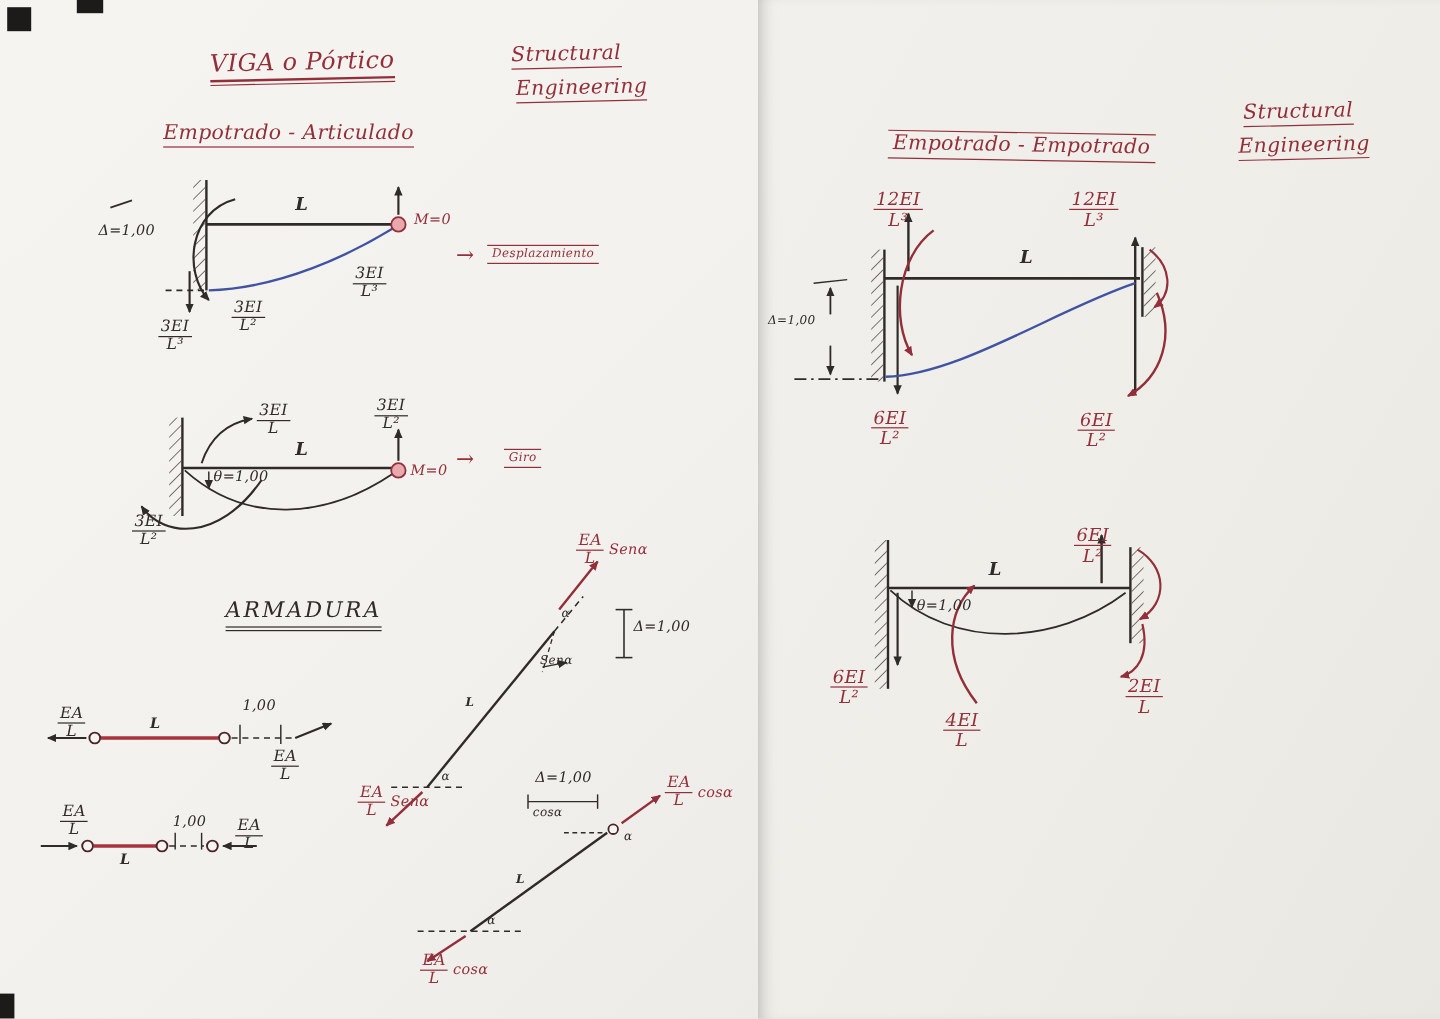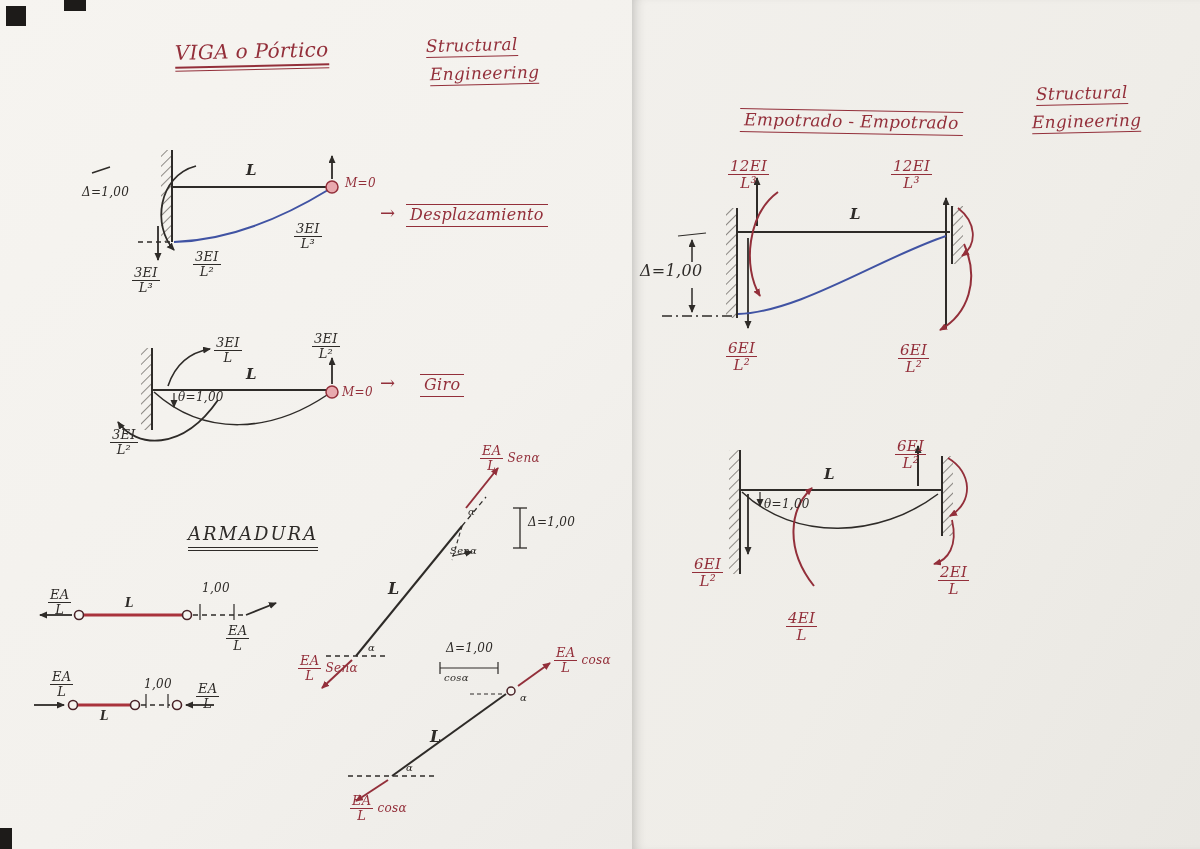--- a/index.html
+++ b/index.html
@@ -6,21 +6,21 @@
   html,body{background:#d8d6d2}
   body{font-family:"DejaVu Serif", serif}
   .sheet{position:relative;width:1200px;height:849px;overflow:hidden;background:#efede9}
   .page{position:absolute;top:0;height:100%;z-index:1}
   .page-left{left:0;width:632px;background:linear-gradient(135deg,#f6f4f0 0%,#f3f1ed 60%,#edebe7 100%)}
   .page-right{left:632px;width:568px;background:linear-gradient(120deg,#f2f0ec 0%,#efede8 55%,#e9e7e2 100%);box-shadow:inset 10px 0 14px -10px rgba(0,0,0,.28)}
   .art{position:absolute;left:0;top:0;z-index:2;pointer-events:none}
   .lbl{position:absolute;z-index:3;font-style:italic;font-size:13px;line-height:1.1;white-space:nowrap;letter-spacing:.3px}
   .ink{color:#2e2b28}.red{color:#932f3a}
   .b{font-weight:bold}
-  .fs10{font-size:10px}.fs12{font-size:12px}.fs14{font-size:16px}.fs15{font-size:15px}.fs17{font-size:17px}.fs18{font-size:18px}.fs20{font-size:20px}
+  .fs10{font-size:10px}.fs12{font-size:12px}.fs14{font-size:10px}.fs15{font-size:15px}.fs17{font-size:17px}.fs18{font-size:18px}.fs20{font-size:20px}
   .u{display:inline-block;border-bottom:1.7px solid currentColor;padding-bottom:1px}
   .uu{display:inline-block;border-bottom:1.7px solid currentColor;padding-bottom:2px}
   .uu::after{content:"";display:block;height:1.6px;background:currentColor;margin-top:3px}
   .tagbox{display:inline-block;border-top:1.5px solid currentColor;border-bottom:1.5px solid currentColor;padding:1px 4px 2px}
   .frac{display:inline-flex;flex-direction:column;align-items:center;line-height:1.08;font-size:13px;font-style:italic}
   .frac .num{border-bottom:1.4px solid currentColor;padding:0 2px}
   .frac-lg{font-size:15px}
   .fpair{display:inline-flex;align-items:center;gap:4px}
   .mark{position:absolute;background:#1d1b19;z-index:4}
   .tilt-l{transform:rotate(-1.3deg)}
@@ -156,20 +156,21 @@
       <path d="M814,586 C784,548 790,508 812,488" stroke="#932f3a" stroke-width="2" marker-end="url(#aR)"></path>
       <line x1="748" y1="494" x2="748" y2="554" stroke="#2e2b28" stroke-width="1.8" marker-end="url(#aB)"></line>
       <path d="M952,520 C958,546 948,560 934,564" stroke="#932f3a" stroke-width="1.8" marker-end="url(#aR)"></path>
       <path d="M948,458 C972,472 974,502 950,516" stroke="#932f3a" stroke-width="1.8" marker-end="url(#aR)"></path>
     </g>
   </svg>
 
   <div class="lbl red fs20 uu tilt-l" style="left:175px;top:40px">VIGA o Pórtico</div>
   <div class="lbl red fs17 u tilt-l" style="left:426px;top:36px">Structural</div>
   <div class="lbl red fs17 u tilt-l" style="left:430px;top:64px">Engineering</div>
+  <div class="lbl red fs17 u" style="left:136px;top:102px">Empotrado - Articulado</div>
 
   <div class="lbl ink fs15 b" style="left:246px;top:162px">L</div>
   <div class="lbl red fs12" style="left:345px;top:177px">M=0</div>
   <div class="lbl ink fs12" style="left:82px;top:186px">Δ=1,00</div>
   <div class="lbl frac ink" style="left:193px;top:250px">
     <span class="num">3EI</span>
     <span class="den">L²</span>
   </div>
   <div class="lbl frac ink" style="left:132px;top:266px">
     <span class="num">3EI</span>
@@ -193,21 +194,21 @@
   </div>
   <div class="lbl ink fs12" style="left:178px;top:391px">θ=1,00</div>
   <div class="lbl red fs12" style="left:342px;top:386px">M=0</div>
   <div class="lbl frac ink" style="left:110px;top:428px">
     <span class="num">3EI</span>
     <span class="den">L²</span>
   </div>
   <div class="lbl red fs18" style="left:380px;top:373px">→</div>
   <div class="lbl red fs14 tagbox" style="left:420px;top:374px">Giro</div>
 
-  <div class="lbl ink fs18 uu ls2" style="left:188px;top:524px">ARMADURA</div>
+  <div class="lbl ink fs18 uu ls2" style="left:188px;top:499px">ARMADURA</div>
 
   <div class="lbl frac ink" style="left:48px;top:588px">
     <span class="num">EA</span>
     <span class="den">L</span>
   </div>
   <div class="lbl ink fs12 b" style="left:125px;top:597px">L</div>
   <div class="lbl ink fs12" style="left:202px;top:582px">1,00</div>
   <div class="lbl frac ink" style="left:226px;top:624px">
     <span class="num">EA</span>
     <span class="den">L</span>
@@ -290,21 +291,21 @@
   <div class="lbl frac frac-lg red" style="left:895px;top:438px">
     <span class="num">6EI</span>
     <span class="den">L²</span>
   </div>
   <div class="lbl ink fs15 b" style="left:824px;top:466px">L</div>
   <div class="lbl ink fs12" style="left:764px;top:498px">θ=1,00</div>
   <div class="lbl frac frac-lg red" style="left:692px;top:556px">
     <span class="num">6EI</span>
     <span class="den">L²</span>
   </div>
-  <div class="lbl frac frac-lg red" style="left:786px;top:610px">
+  <div class="lbl frac frac-lg red" style="left:786px;top:592px">
     <span class="num">4EI</span>
     <span class="den">L</span>
   </div>
   <div class="lbl frac frac-lg red" style="left:938px;top:564px">
     <span class="num">2EI</span>
     <span class="den">L</span>
   </div>
 
 </div>
 

